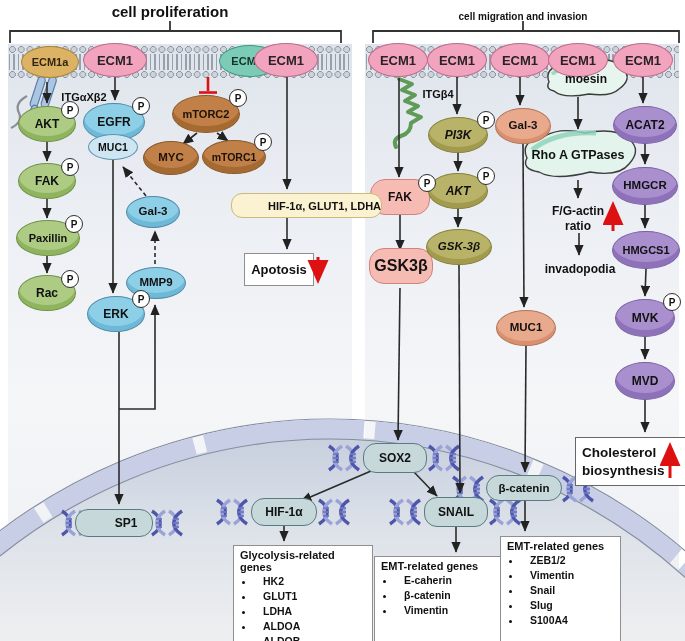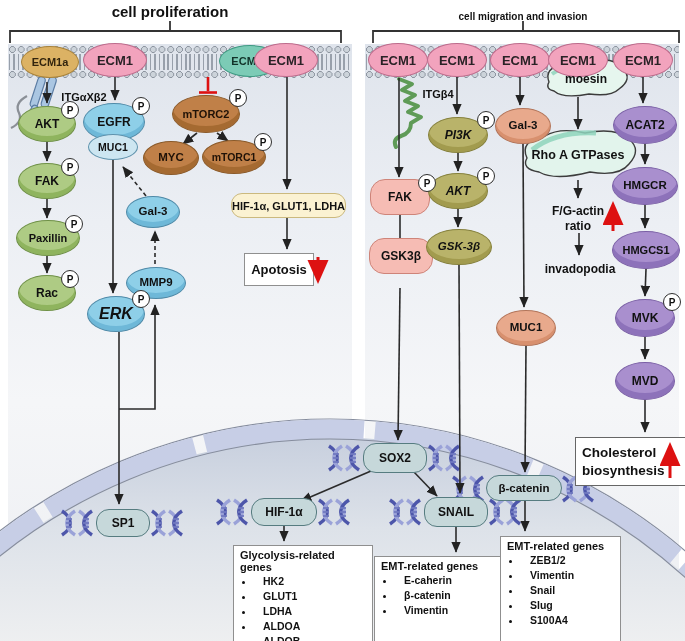--- a/index.html
+++ b/index.html
@@ -189,27 +189,27 @@
   <div class="node pinkm" style="left:643px;top:60px;width:58px;height:32px;font-size:13px;">ECM1</div>
 
   <div class="node green" style="left:47px;top:124px;width:56px;height:34px;font-size:12px;">AKT</div>
   <div class="node green" style="left:47px;top:181px;width:56px;height:34px;font-size:12px;">FAK</div>
   <div class="node green" style="left:47px;top:293px;width:56px;height:34px;font-size:12px;">Rac</div>
   <div class="node green" style="left:48px;top:238px;width:62px;height:34px;font-size:11px;">Paxillin</div>
   <div class="node blue" style="left:114px;top:122px;width:60px;height:36px;font-size:12px;">EGFR</div>
   <div class="node ltblue" style="left:113px;top:147px;width:48px;height:24px;font-size:10.5px;">MUC1</div>
   <div class="node blue" style="left:153px;top:212px;width:52px;height:30px;font-size:11.5px;">Gal-3</div>
   <div class="node blue" style="left:156px;top:283px;width:58px;height:30px;font-size:11.5px;">MMP9</div>
-  <div class="node blue" style="left:116px;top:314px;width:56px;height:34px;font-size:16px;font-style:italic;">ERK</div>
+  <div class="node blue" style="left:116px;top:314px;width:56px;height:34px;font-size:12px;">ERK</div>
   <div class="node brown" style="left:206px;top:114px;width:66px;height:36px;font-size:11px;">mTORC2</div>
   <div class="node brown" style="left:171px;top:158px;width:54px;height:32px;font-size:11.5px;">MYC</div>
   <div class="node brown" style="left:234px;top:157px;width:62px;height:32px;font-size:10.5px;">mTORC1</div>
 
   <div class="node pinkblob" style="left:400px;top:197px;width:58px;height:34px;font-size:12px;">FAK</div>
-  <div class="node pinkblob" style="left:401px;top:256px;width:62px;height:34px;font-size:12px;">GSK3β</div>
+  <div class="node pinkblob" style="left:401px;top:266px;width:62px;height:34px;font-size:16px;">GSK3β</div>
   <div class="node olive" style="left:458px;top:135px;width:58px;height:34px;font-size:12px;">PI3K</div>
   <div class="node olive" style="left:458px;top:191px;width:58px;height:34px;font-size:12px;">AKT</div>
   <div class="node olive" style="left:459px;top:247px;width:64px;height:34px;font-size:11.5px;">GSK-3β</div>
   <div class="node salmon" style="left:523px;top:126px;width:54px;height:34px;font-size:11.5px;">Gal-3</div>
   <div class="node salmon" style="left:526px;top:328px;width:58px;height:34px;font-size:11.5px;">MUC1</div>
   <div class="node purple" style="left:645px;top:125px;width:62px;height:36px;font-size:12px;">ACAT2</div>
   <div class="node purple" style="left:645px;top:186px;width:64px;height:36px;font-size:11.5px;">HMGCR</div>
   <div class="node purple" style="left:646px;top:250px;width:66px;height:36px;font-size:11px;">HMGCS1</div>
   <div class="node purple" style="left:645px;top:318px;width:58px;height:36px;font-size:12px;">MVK</div>
   <div class="node purple" style="left:645px;top:381px;width:58px;height:36px;font-size:12px;">MVD</div>
@@ -229,21 +229,21 @@
   <div class="p" style="left:70px;top:279px;">P</div>
   <div class="p" style="left:141px;top:106px;">P</div>
   <div class="p" style="left:141px;top:299px;">P</div>
   <div class="p" style="left:238px;top:98px;">P</div>
   <div class="p" style="left:263px;top:142px;">P</div>
   <div class="p" style="left:427px;top:183px;">P</div>
   <div class="p" style="left:486px;top:120px;">P</div>
   <div class="p" style="left:486px;top:176px;">P</div>
   <div class="p" style="left:672px;top:302px;">P</div>
 
-  <div class="creambox" style="left:231px;top:193px;width:113px;height:23px;">HIF-1α, GLUT1, LDHA</div>
+  <div class="creambox" style="left:231px;top:193px;width:113px;height:23px;padding-left:36px;">HIF-1α, GLUT1, LDHA</div>
   <div class="box" style="left:244px;top:253px;width:68px;height:31px;display:flex;align-items:center;justify-content:center;font-weight:bold;font-size:13px;">Apotosis</div>
   <div class="box" style="left:575px;top:437px;width:108px;height:47px;border-color:#666;display:flex;flex-direction:column;justify-content:center;padding-left:6px;font-weight:bold;font-size:13.5px;line-height:1.3;">
     <span>Cholesterol</span>
     <span>biosynthesis</span>
   </div>
   <div class="box genebox" style="left:233px;top:545px;width:127px;height:94px;">
     <div class="t">Glycolysis-related genes</div>
     <ul>
       <li>HK2</li>
       <li>GLUT1</li>
@@ -264,21 +264,21 @@
     <div class="t">EMT-related genes</div>
     <ul>
       <li>ZEB1/2</li>
       <li>Vimentin</li>
       <li>Snail</li>
       <li>Slug</li>
       <li>S100A4</li>
     </ul>
   </div>
 
-  <div class="tf" style="left:123px;top:523px;width:52px;height:26px;">SP1</div>
+  <div class="tf" style="left:114px;top:523px;width:52px;height:26px;padding-left:24px;">SP1</div>
   <div class="tf" style="left:395px;top:458px;width:62px;height:28px;">SOX2</div>
   <div class="tf" style="left:284px;top:512px;width:64px;height:26px;">HIF-1α</div>
   <div class="tf" style="left:456px;top:512px;width:62px;height:28px;">SNAIL</div>
   <div class="tf" style="left:524px;top:488px;width:74px;height:24px;font-size:11.5px;">β-catenin</div>
 
   <svg class="lyr" style="z-index:8" width="685" height="641" viewBox="0 0 685 641">
     <defs>
       <marker id="mr" markerWidth="10" markerHeight="10" refX="6" refY="3.5" orient="auto">
         <path d="M0,0 L8,3.5 L0,7 Z" fill="#dd1111"></path>
       </marker>

